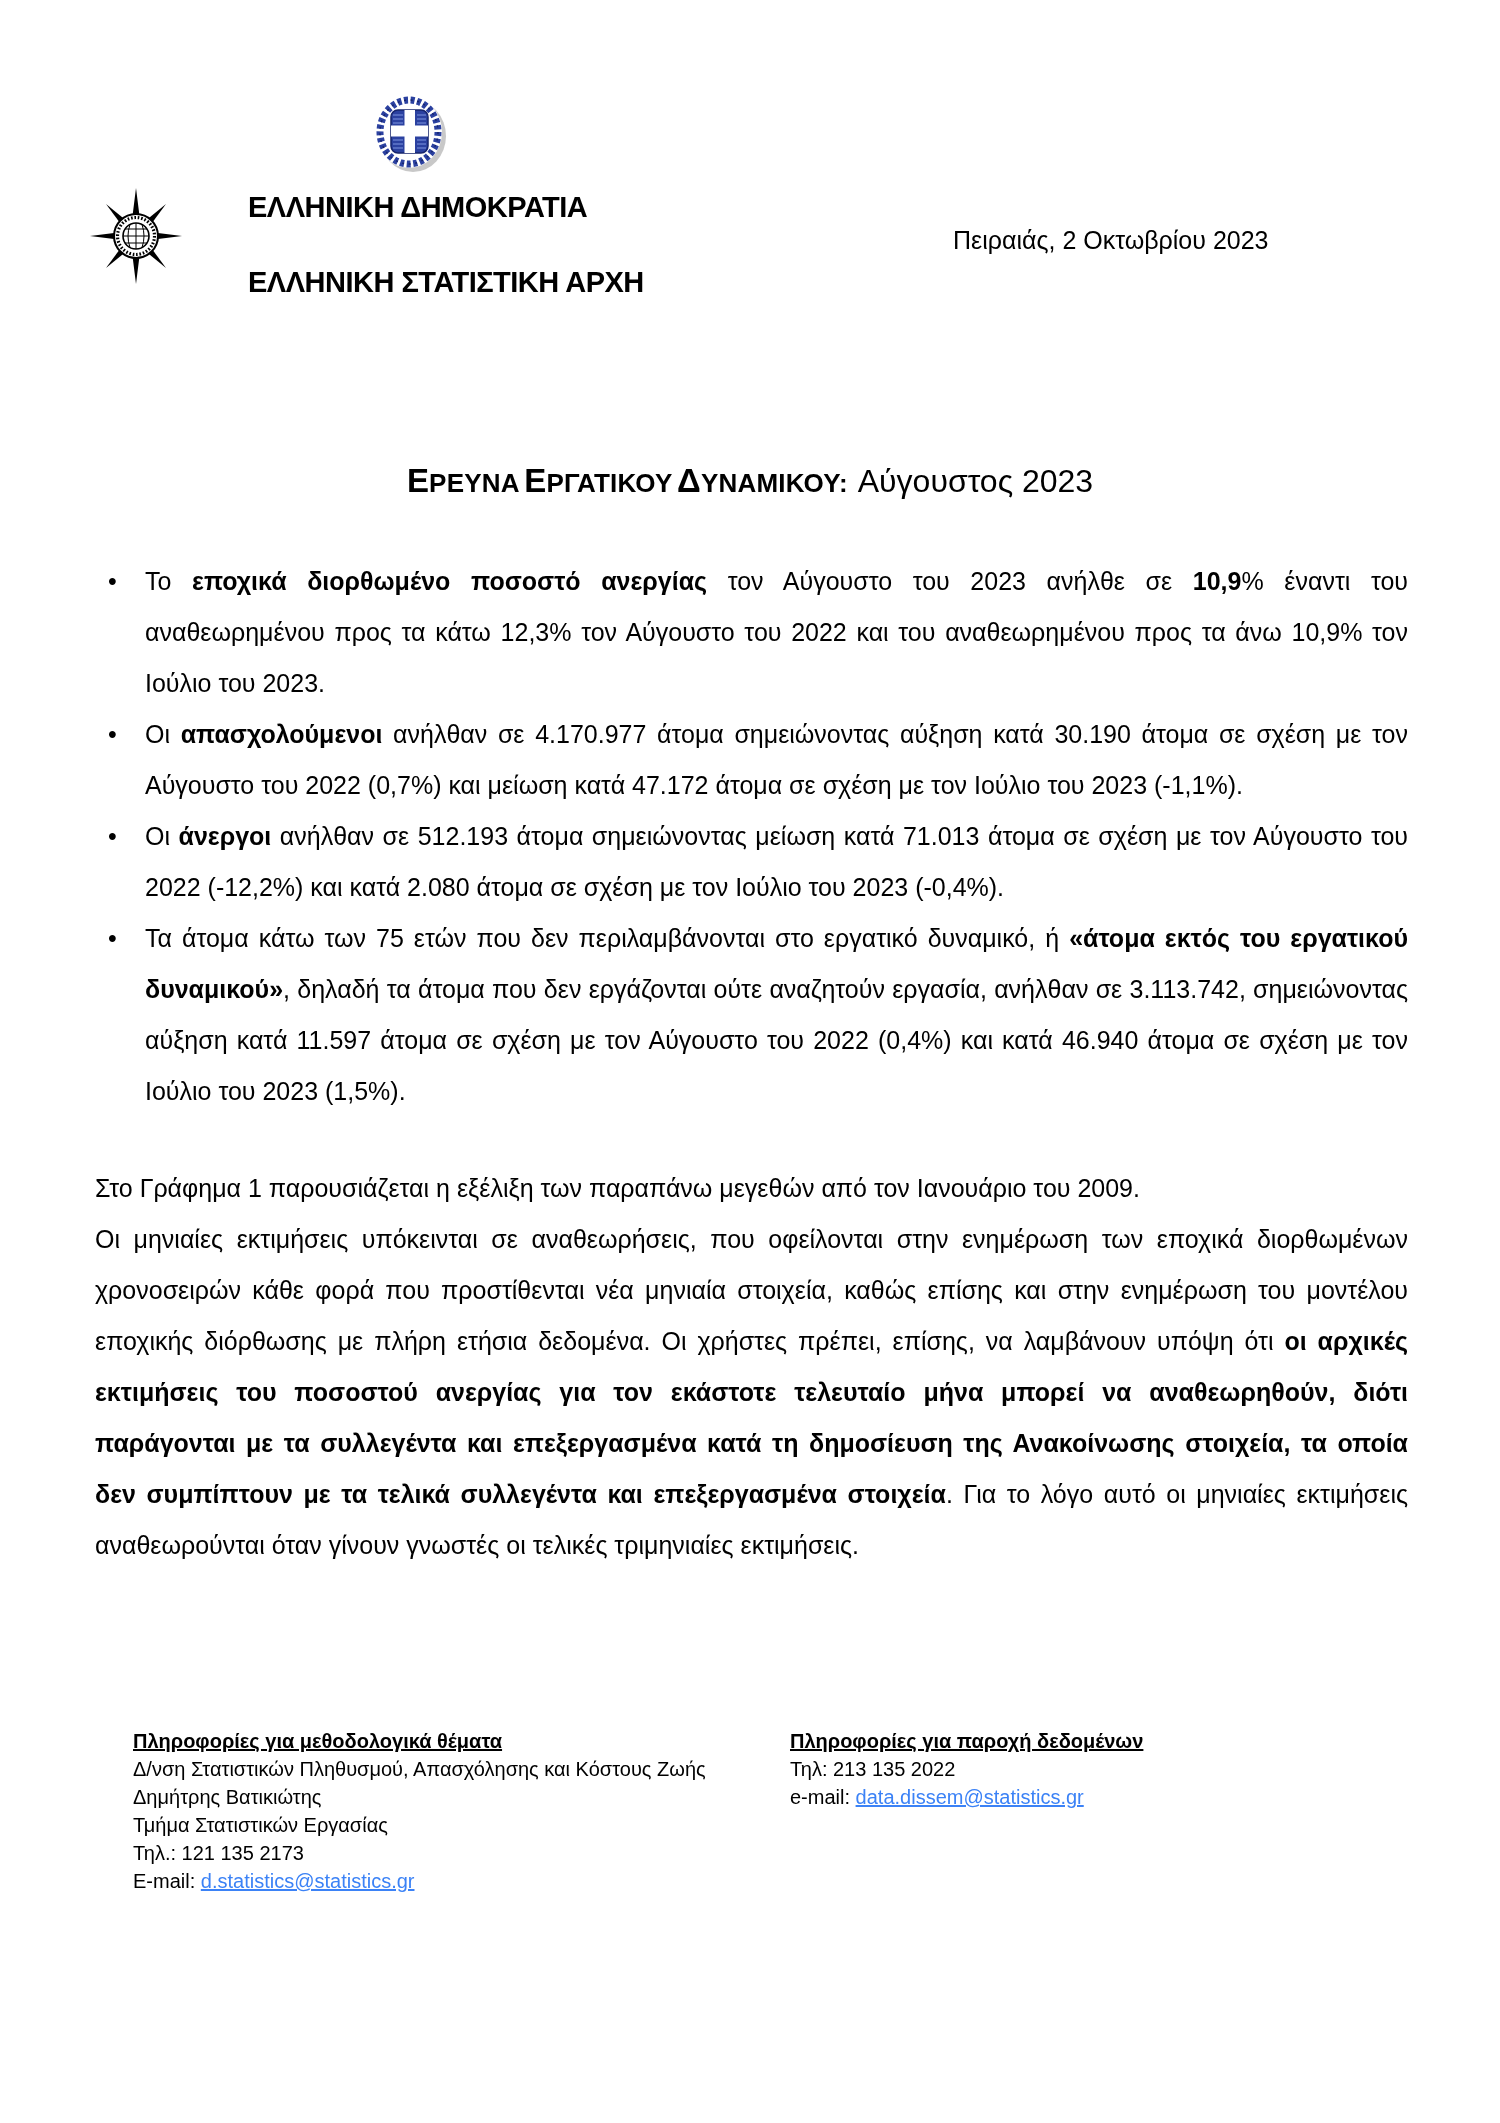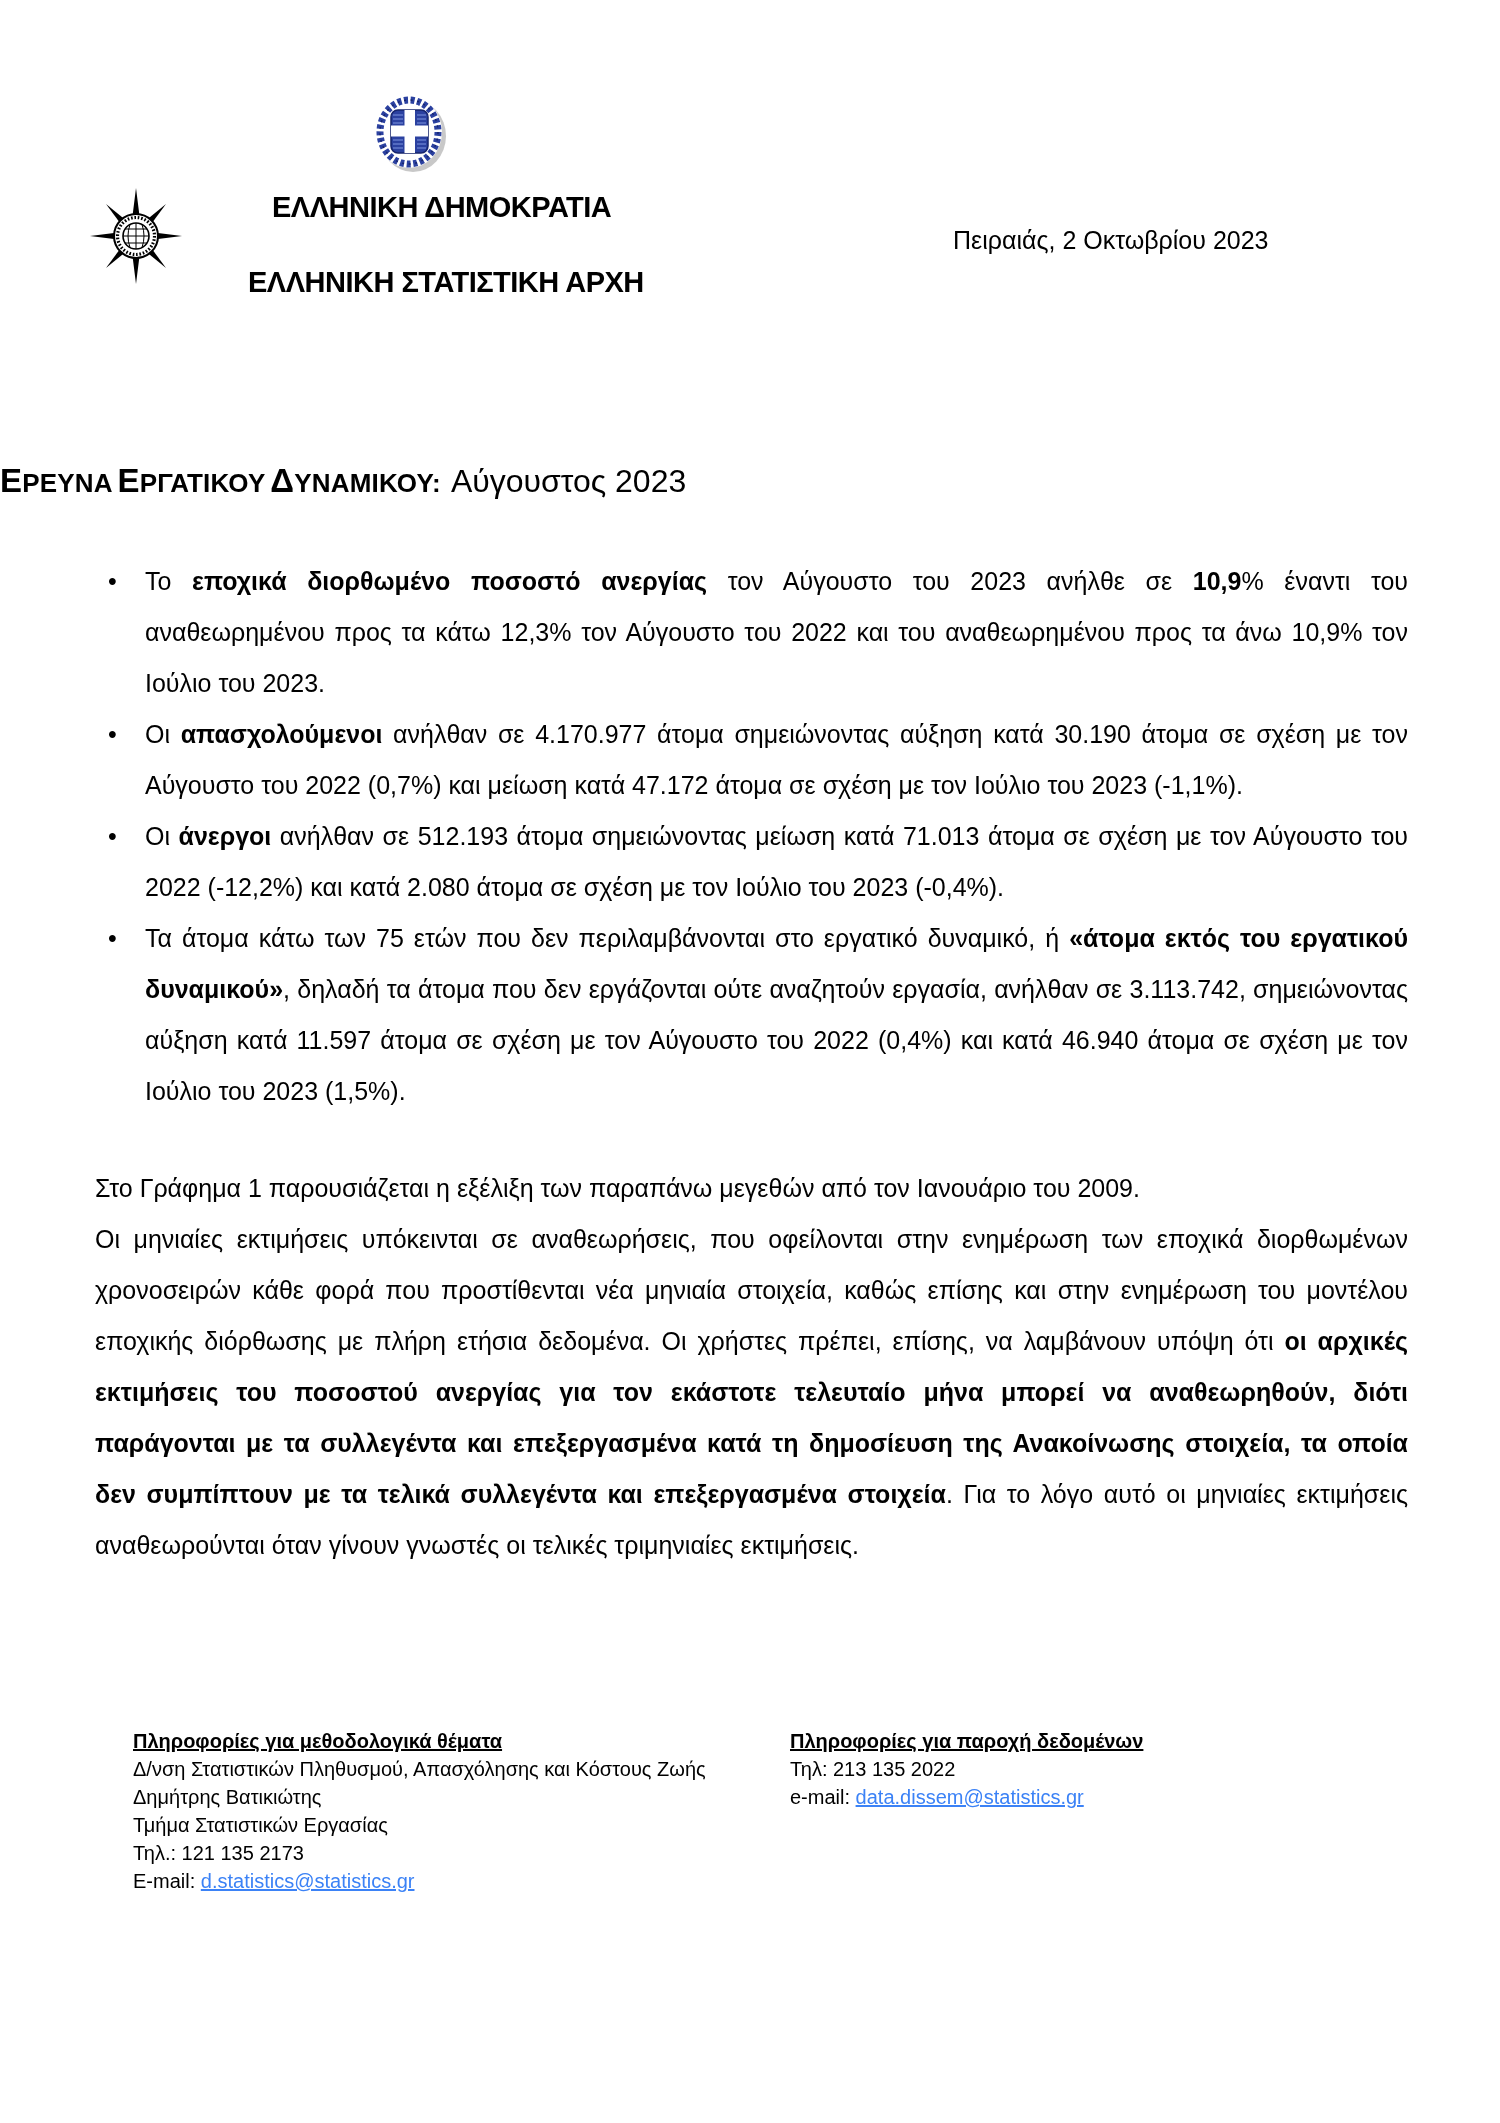--- a/index.html
+++ b/index.html
@@ -5,25 +5,25 @@
   * { margin:0; padding:0; box-sizing:border-box; }
   html,body { background:#ffffff; }
   .page {
     position:relative; width:1500px; height:2123px; background:#ffffff;
     font-family:"Liberation Sans", sans-serif; color:#000000; overflow:hidden;
   }
   
   .coat-of-arms { position:absolute; left:371px; top:92px; width:78px; height:82px; }
   .star-logo   { position:absolute; left:90px;  top:188px; width:92px; height:96px; }
   .org-line { position:absolute; left:248px; font-weight:bold; font-size:29px; letter-spacing:-0.5px; white-space:nowrap; }
-  .org-line.l1 { top:191px;margin-left:24px; }
+  .org-line.l1 { top:191px; }
   .org-line.l2 { top:239px;margin-top:27px; }
   .dateline { position:absolute; left:953px; top:226px; font-size:25px; white-space:nowrap; }
   
-  .doc-title { position:absolute; left:0; top:462px; width:100%; text-align:left; white-space:nowrap; }
+  .doc-title { position:absolute; left:0; top:462px; width:100%; text-align:center; white-space:nowrap; }
   .title-label { font-weight:bold; letter-spacing:0.2px; }
   .title-label .sc-big  { font-size:33px; }
   .title-label .sc-rest { font-size:26px; }
   .title-period { font-size:32px; font-weight:normal; margin-left:10px; }
   
   .content { position:absolute; left:95px; top:556px; width:1313px; font-size:25px; line-height:51px; text-align:justify; }
   .content .b { font-weight:bold; }
   .bullets { list-style:none; }
   .bullets li { position:relative; padding-left:50px; }
   .bullet-mark { position:absolute; left:13px; top:0; font-size:25px; }

